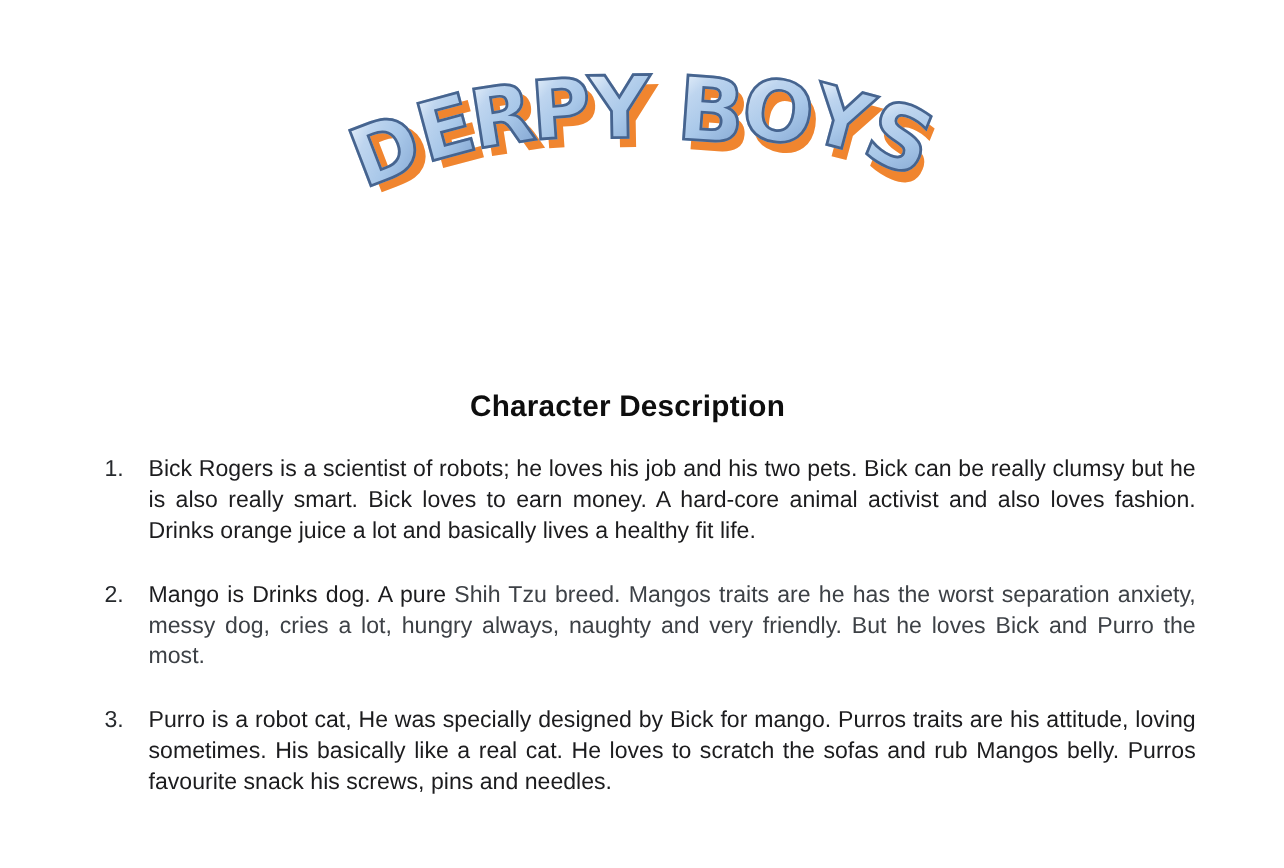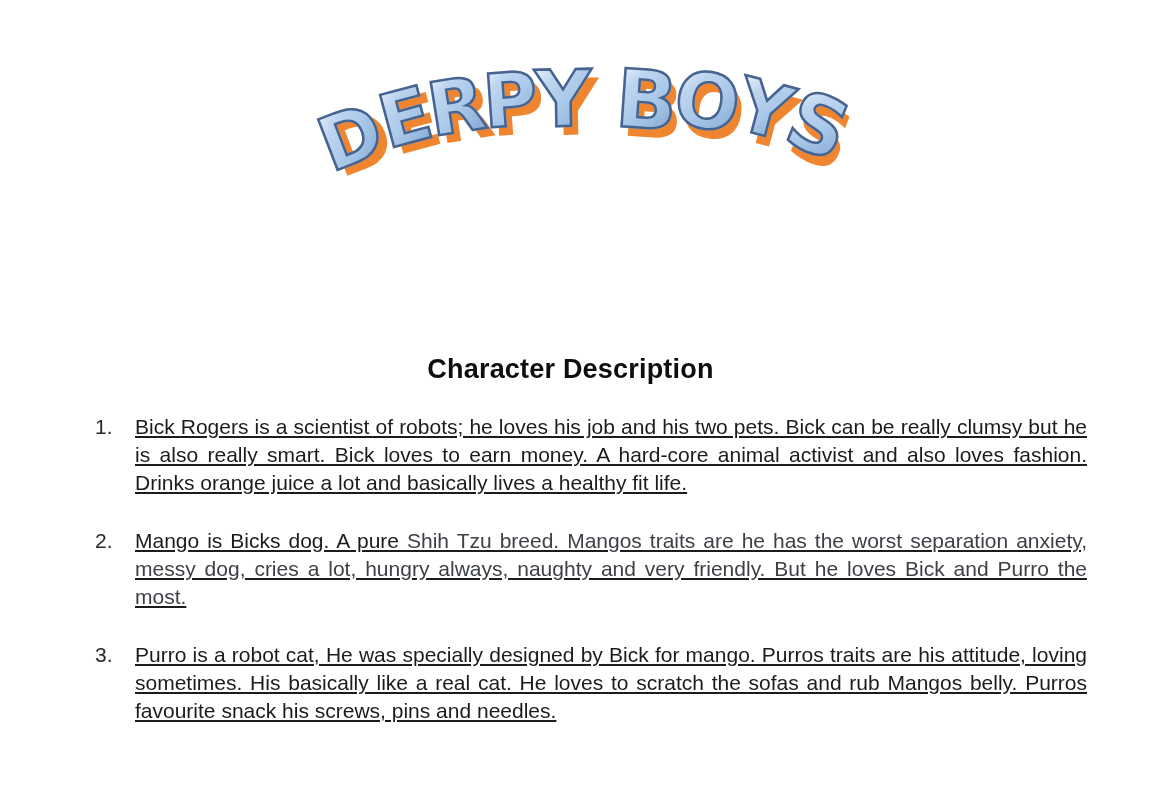--- a/index.html
+++ b/index.html
@@ -91,21 +91,20 @@
     line-height: 28px;
   }
   .item .num {
     flex: 0 0 40px;
     color: var(--num-color);
   }
   .item .text {
     flex: 1;
     text-align: justify;
     color: var(--text-black);
-    text-decoration: underline;
   }
   .seg-black { color: var(--text-black); }
   .seg-gray  { color: var(--text-gray); }
 </style>
 </head>
 <body>
 
 <div class="logo-wrap">
     <span class="logo-letter">
       <i class="sh">D</i>
@@ -150,21 +149,21 @@
 
 <div class="list">
 
   <div class="item">
     <span class="num">1.</span>
     <span class="text"><span class="seg-black">Bick Rogers is a scientist of robots; he loves his job and his two pets. Bick can be really clumsy but he is also really smart. Bick loves to earn money. A hard-core animal activist and also loves fashion. Drinks orange juice a lot and basically lives a healthy fit life.</span></span>
   </div>
 
   <div class="item">
     <span class="num">2.</span>
-    <span class="text"><span class="seg-black">Mango is Bicks dog. A pure </span><span class="seg-gray">Shih Tzu breed. Mangos traits are he has the worst separation anxiety, messy dog, cries a lot, hungry always, naughty and very friendly. But he loves Bick and Purro the most.</span></span>
+    <span class="text"><span class="seg-black">Mango is Drinks dog. A pure </span><span class="seg-gray">Shih Tzu breed. Mangos traits are he has the worst separation anxiety, messy dog, cries a lot, hungry always, naughty and very friendly. But he loves Bick and Purro the most.</span></span>
   </div>
 
   <div class="item">
     <span class="num">3.</span>
     <span class="text"><span class="seg-black">Purro is a robot cat, He was specially designed by Bick for mango. Purros traits are his attitude, loving sometimes. His basically like a real cat. He loves to scratch the sofas and rub Mangos belly. Purros favourite snack his screws, pins and needles.</span></span>
   </div>
 
 </div>
 
 </body></html>

